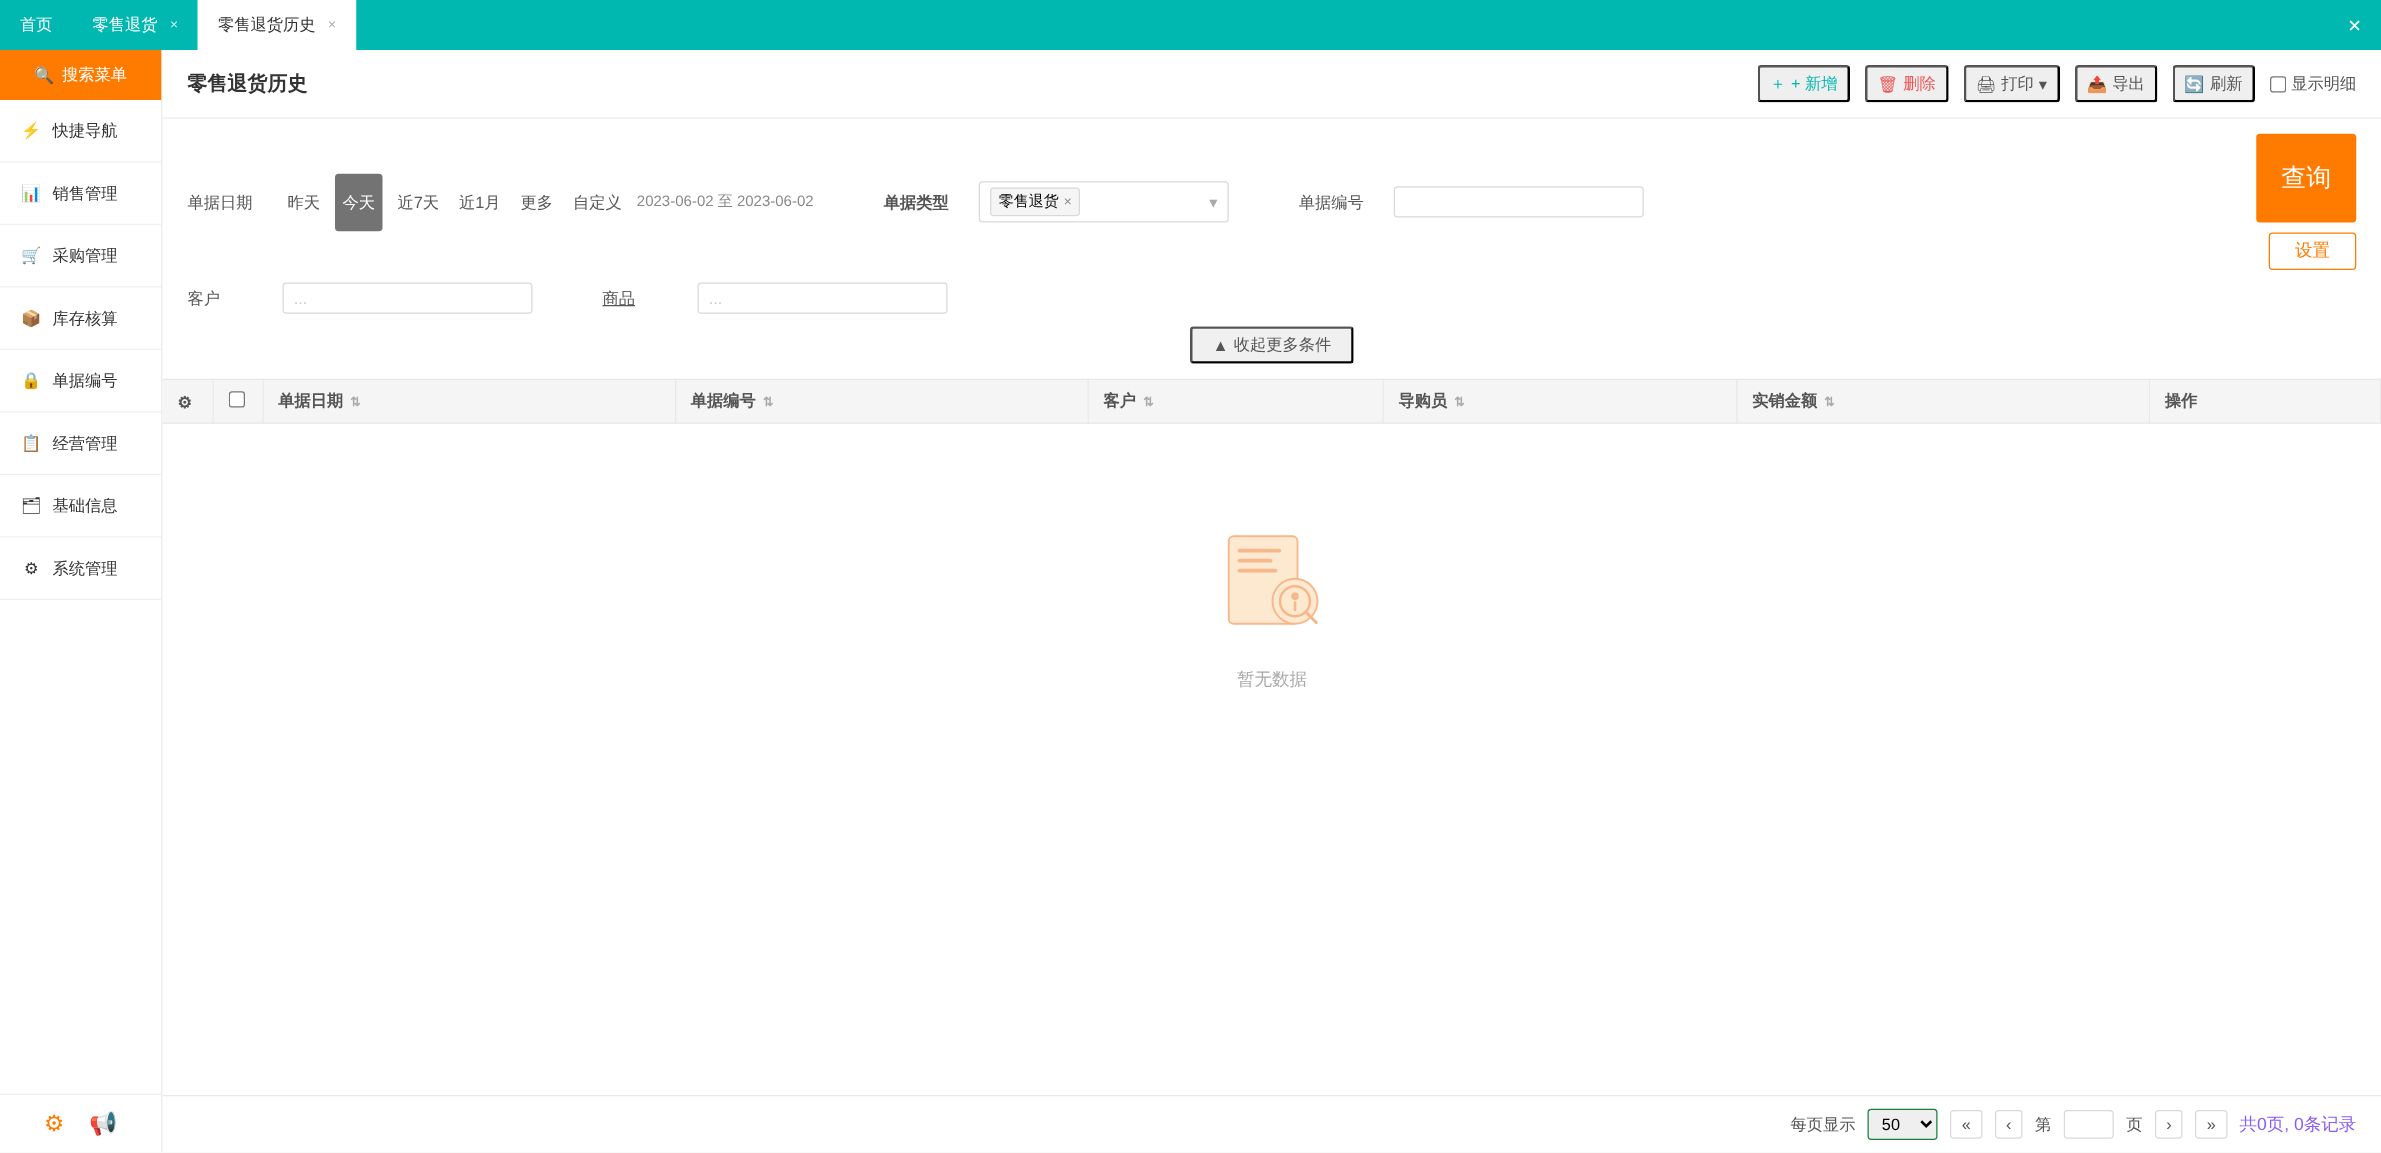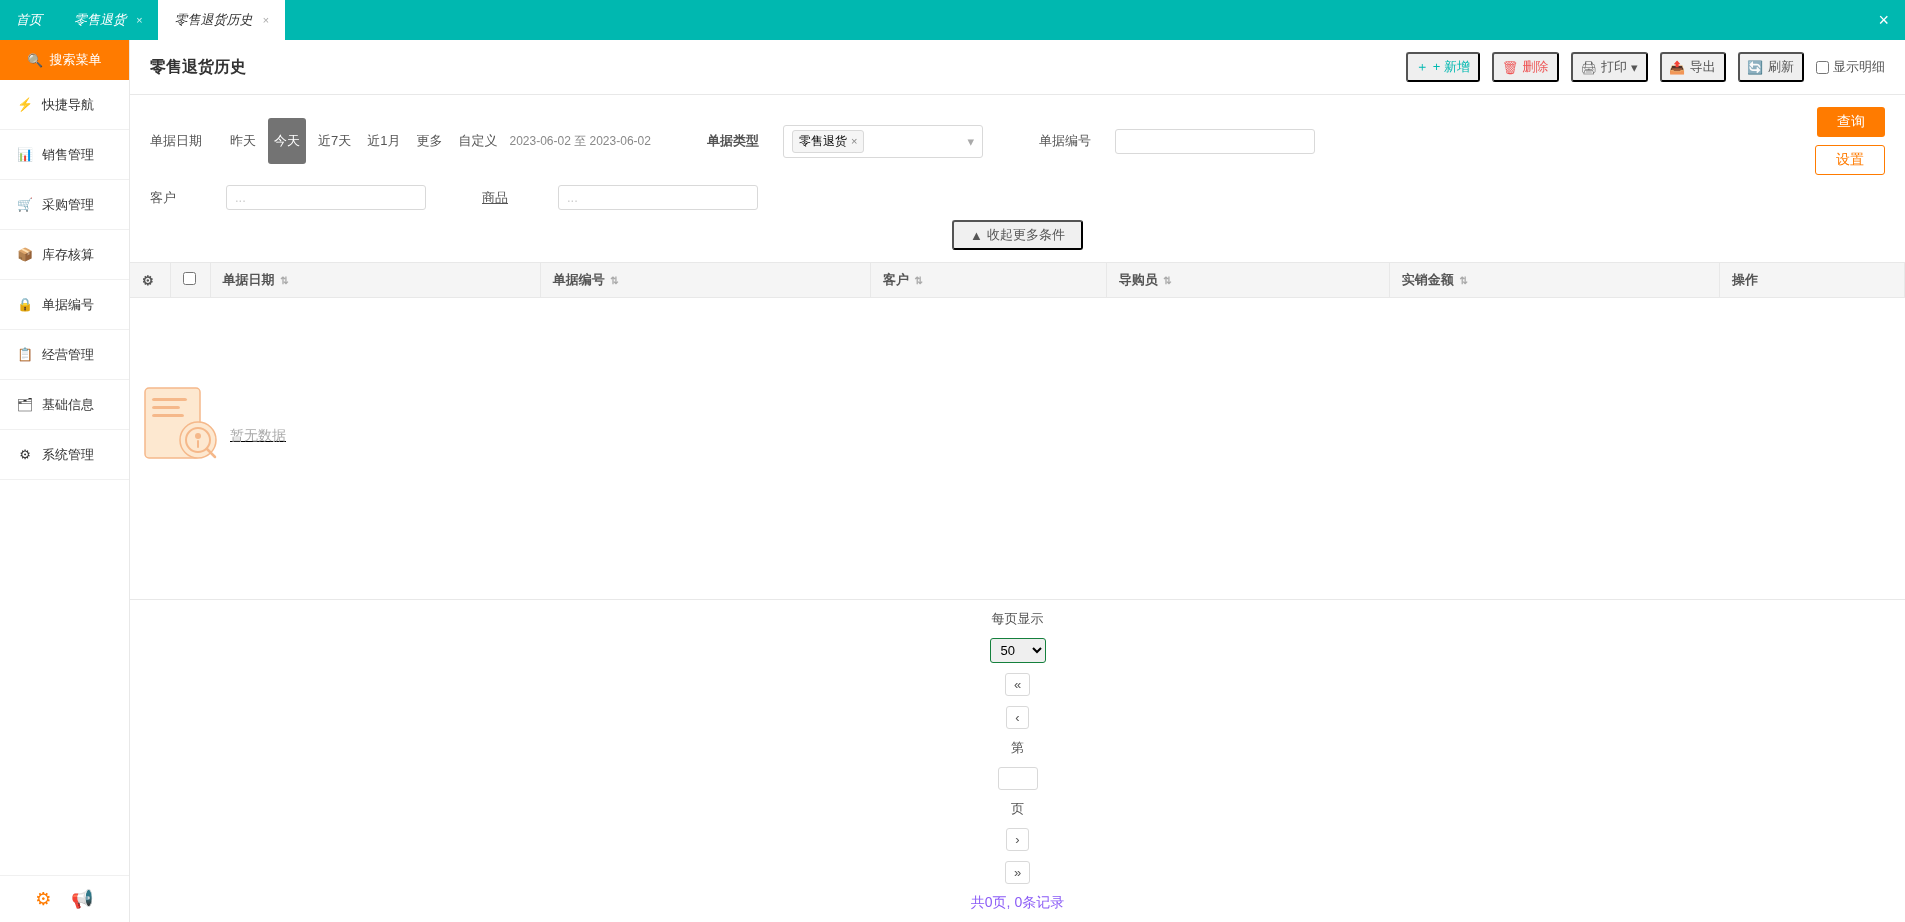--- a/index.html
+++ b/index.html
@@ -21,21 +21,20 @@
     }
     .tab-item {
       display: flex;
       align-items: center;
       padding: 0 16px;
       height: 100%;
       font-size: 13px;
       color: #fff;
       cursor: pointer;
       gap: 6px;
-      font-style: italic;
     }
     .tab-item.active {
       background: #fff;
       color: #333;
     }
     .tab-close {
       font-size: 11px;
       color: #aaa;
       cursor: pointer;
       margin-left: 4px;
@@ -247,22 +246,22 @@
       cursor: pointer;
       background: #f0f0f0;
       border-radius: 3px;
       padding: 4px 16px;
     }
     .query-btn {
       background: #ff7b00;
       color: #fff;
       border: none;
       border-radius: 3px;
-      padding: 6px 20px;
-      font-size: 14px;
+      padding: 22px 20px;
+      font-size: 20px;
       cursor: pointer;
     }
     .settings-btn {
       background: #fff;
       color: #ff7b00;
       border: 1px solid #ff7b00;
       border-radius: 3px;
       padding: 5px 20px;
       font-size: 14px;
       cursor: pointer;
@@ -301,24 +300,24 @@
       text-align: left;
       white-space: nowrap;
     }
     .th-settings { width: 40px; text-align: center; }
     .th-checkbox { width: 40px; text-align: center; }
     .sort-icon { font-size: 10px; color: #aaa; margin-left: 2px; }
 
     
     .empty-state {
       display: flex;
+      flex-direction: column;
       align-items: center;
       justify-content: flex-start;
       padding: 80px 0;
-      text-decoration: underline;
     }
     .empty-icon {
       width: 100px;
       height: 100px;
       margin-bottom: 16px;
     }
     .empty-text {
       font-size: 14px;
       color: #aaa;
     }
@@ -326,21 +325,20 @@
     
     .table-footer {
       background: #fff;
       border-top: 1px solid #e8e8e8;
       padding: 10px 20px;
       display: flex;
       align-items: center;
       justify-content: flex-end;
       gap: 10px;
       flex-shrink: 0;
-      flex-direction: column;
     }
     .page-size-label { font-size: 13px; color: #555; }
     .page-size-select {
       border: 1px solid #15803d;
       border-radius: 3px;
       padding: 3px 6px;
       font-size: 13px;
       cursor: pointer;
     }
     .page-nav-btn {

